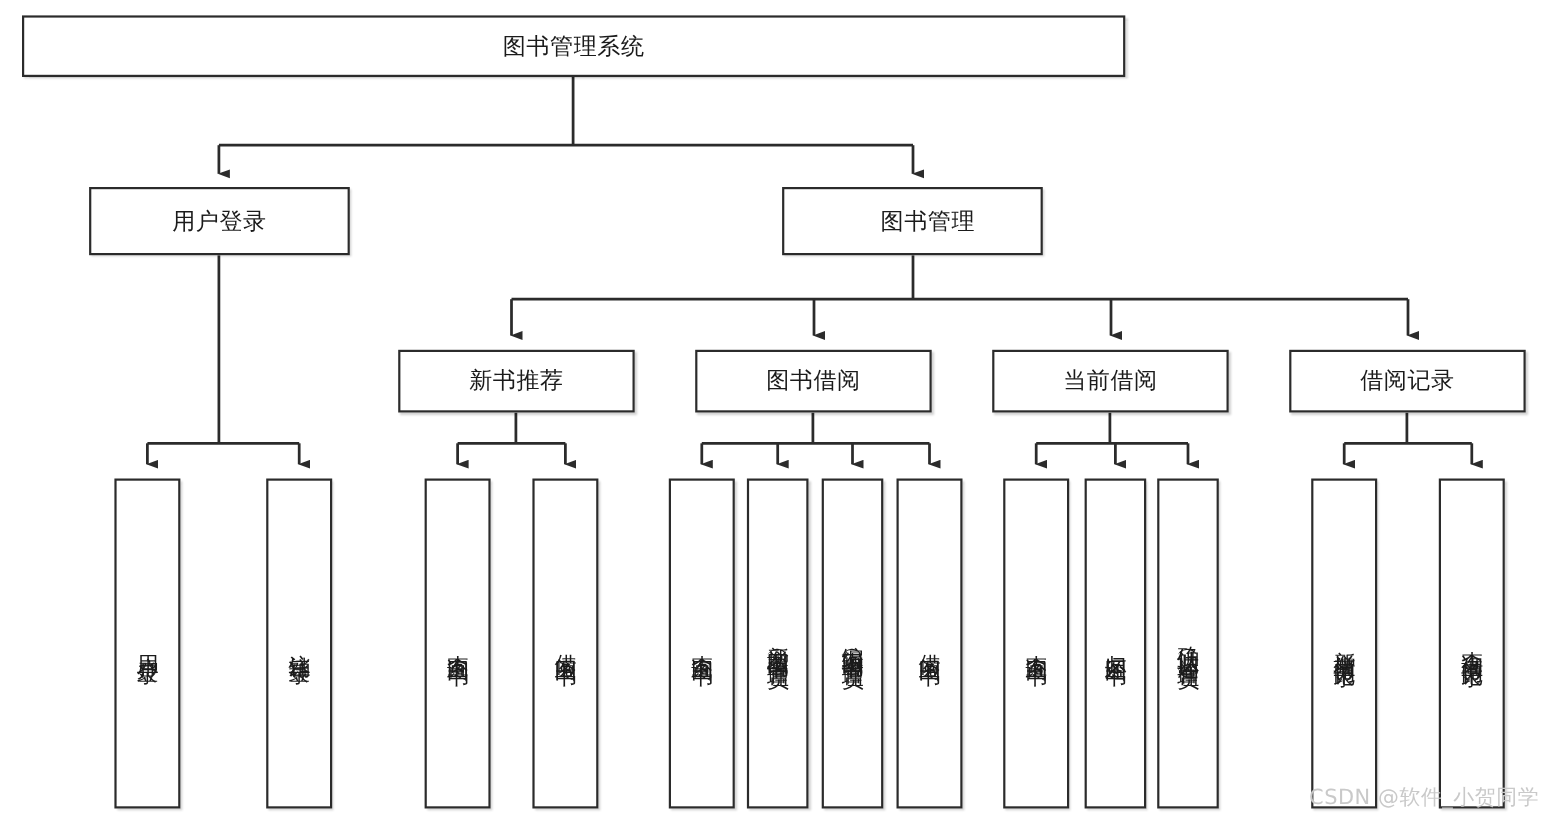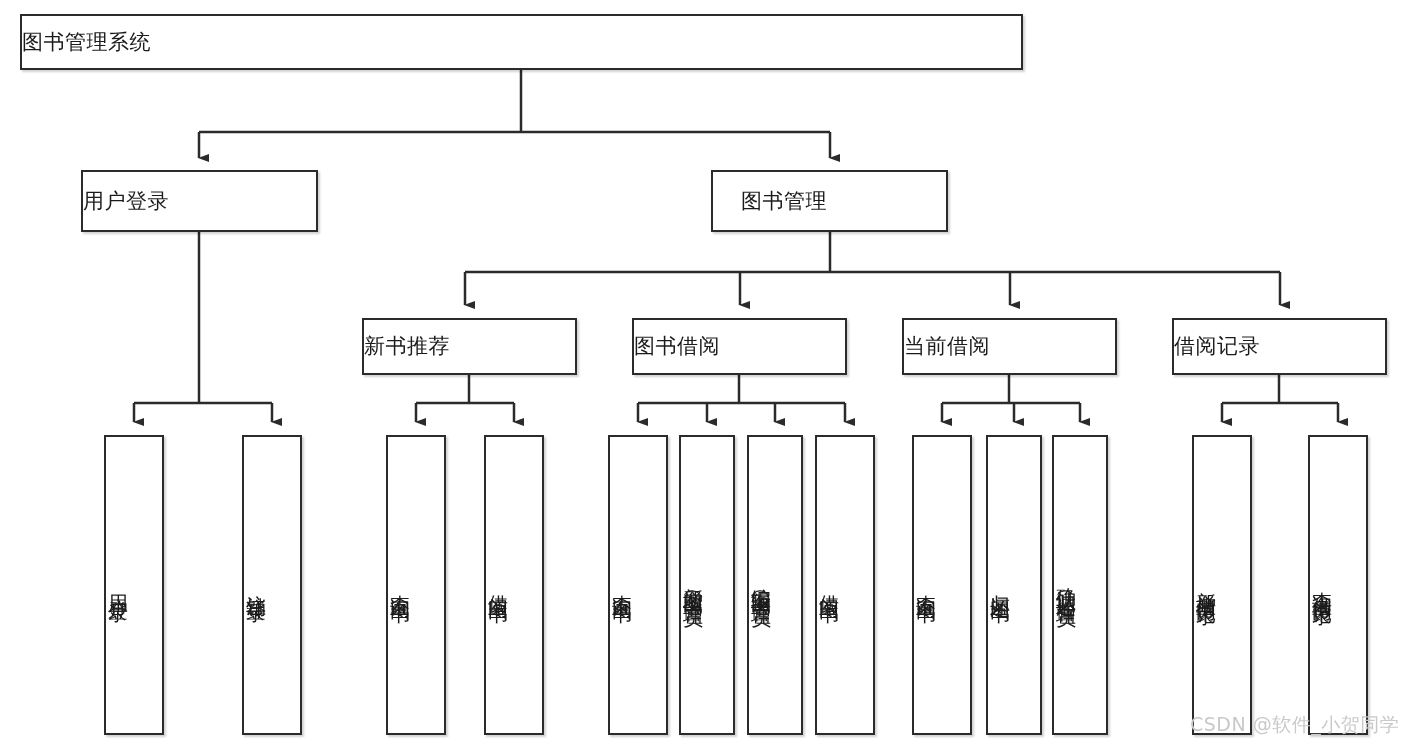--- a/index.html
+++ b/index.html
@@ -25,20 +25,21 @@
     height: 747px;
   }
   .node-box {
     position: absolute;
     box-sizing: border-box;
     background: #ffffff;
     border: 2px solid #2b2b2b;
     box-shadow: 2px 2px 2px rgba(0,0,0,0.18);
     display: flex;
     align-items: center;
+    justify-content: center;
     overflow: hidden;
   }
   .node-label {
     color: #1b1b1b;
     font-size: 21px;
     line-height: 1.18;
     letter-spacing: 0.5px;
     white-space: nowrap;
     text-align: center;
   }

